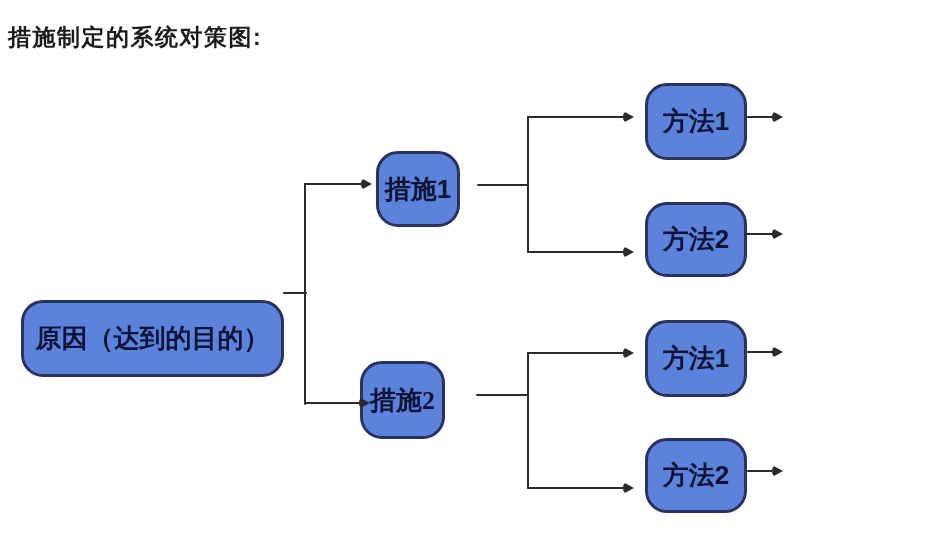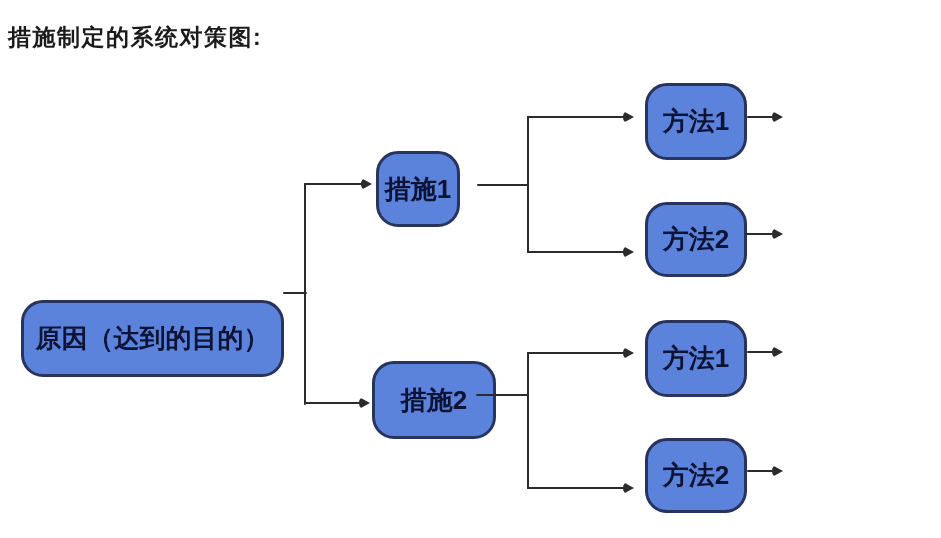--- a/index.html
+++ b/index.html
@@ -53,21 +53,21 @@
   <div class="title">措施制定的系统对策图:</div>
 
   <div class="box" style="left:21px; top:252px; width:263px; height:77px;margin-top:48px;">
     <span>原因（达到的目的）</span>
   </div>
 
   <div class="box" style="left:376px; top:151px; width:84px; height:76px;">
     <span>措施1</span>
   </div>
 
-  <div class="box" style="left:372px; top:361px; width:124px; height:78px;">
+  <div class="box" style="left:360px; top:361px; width:85px; height:78px;font-family:Liberation Serif, serif;">
     <span>措施2</span>
   </div>
 
   <div class="box" style="left:645px; top:83px; width:102px; height:77px;">
     <span>方法1</span>
   </div>
 
   <div class="box" style="left:645px; top:202px; width:102px; height:75px;">
     <span>方法2</span>
   </div>

